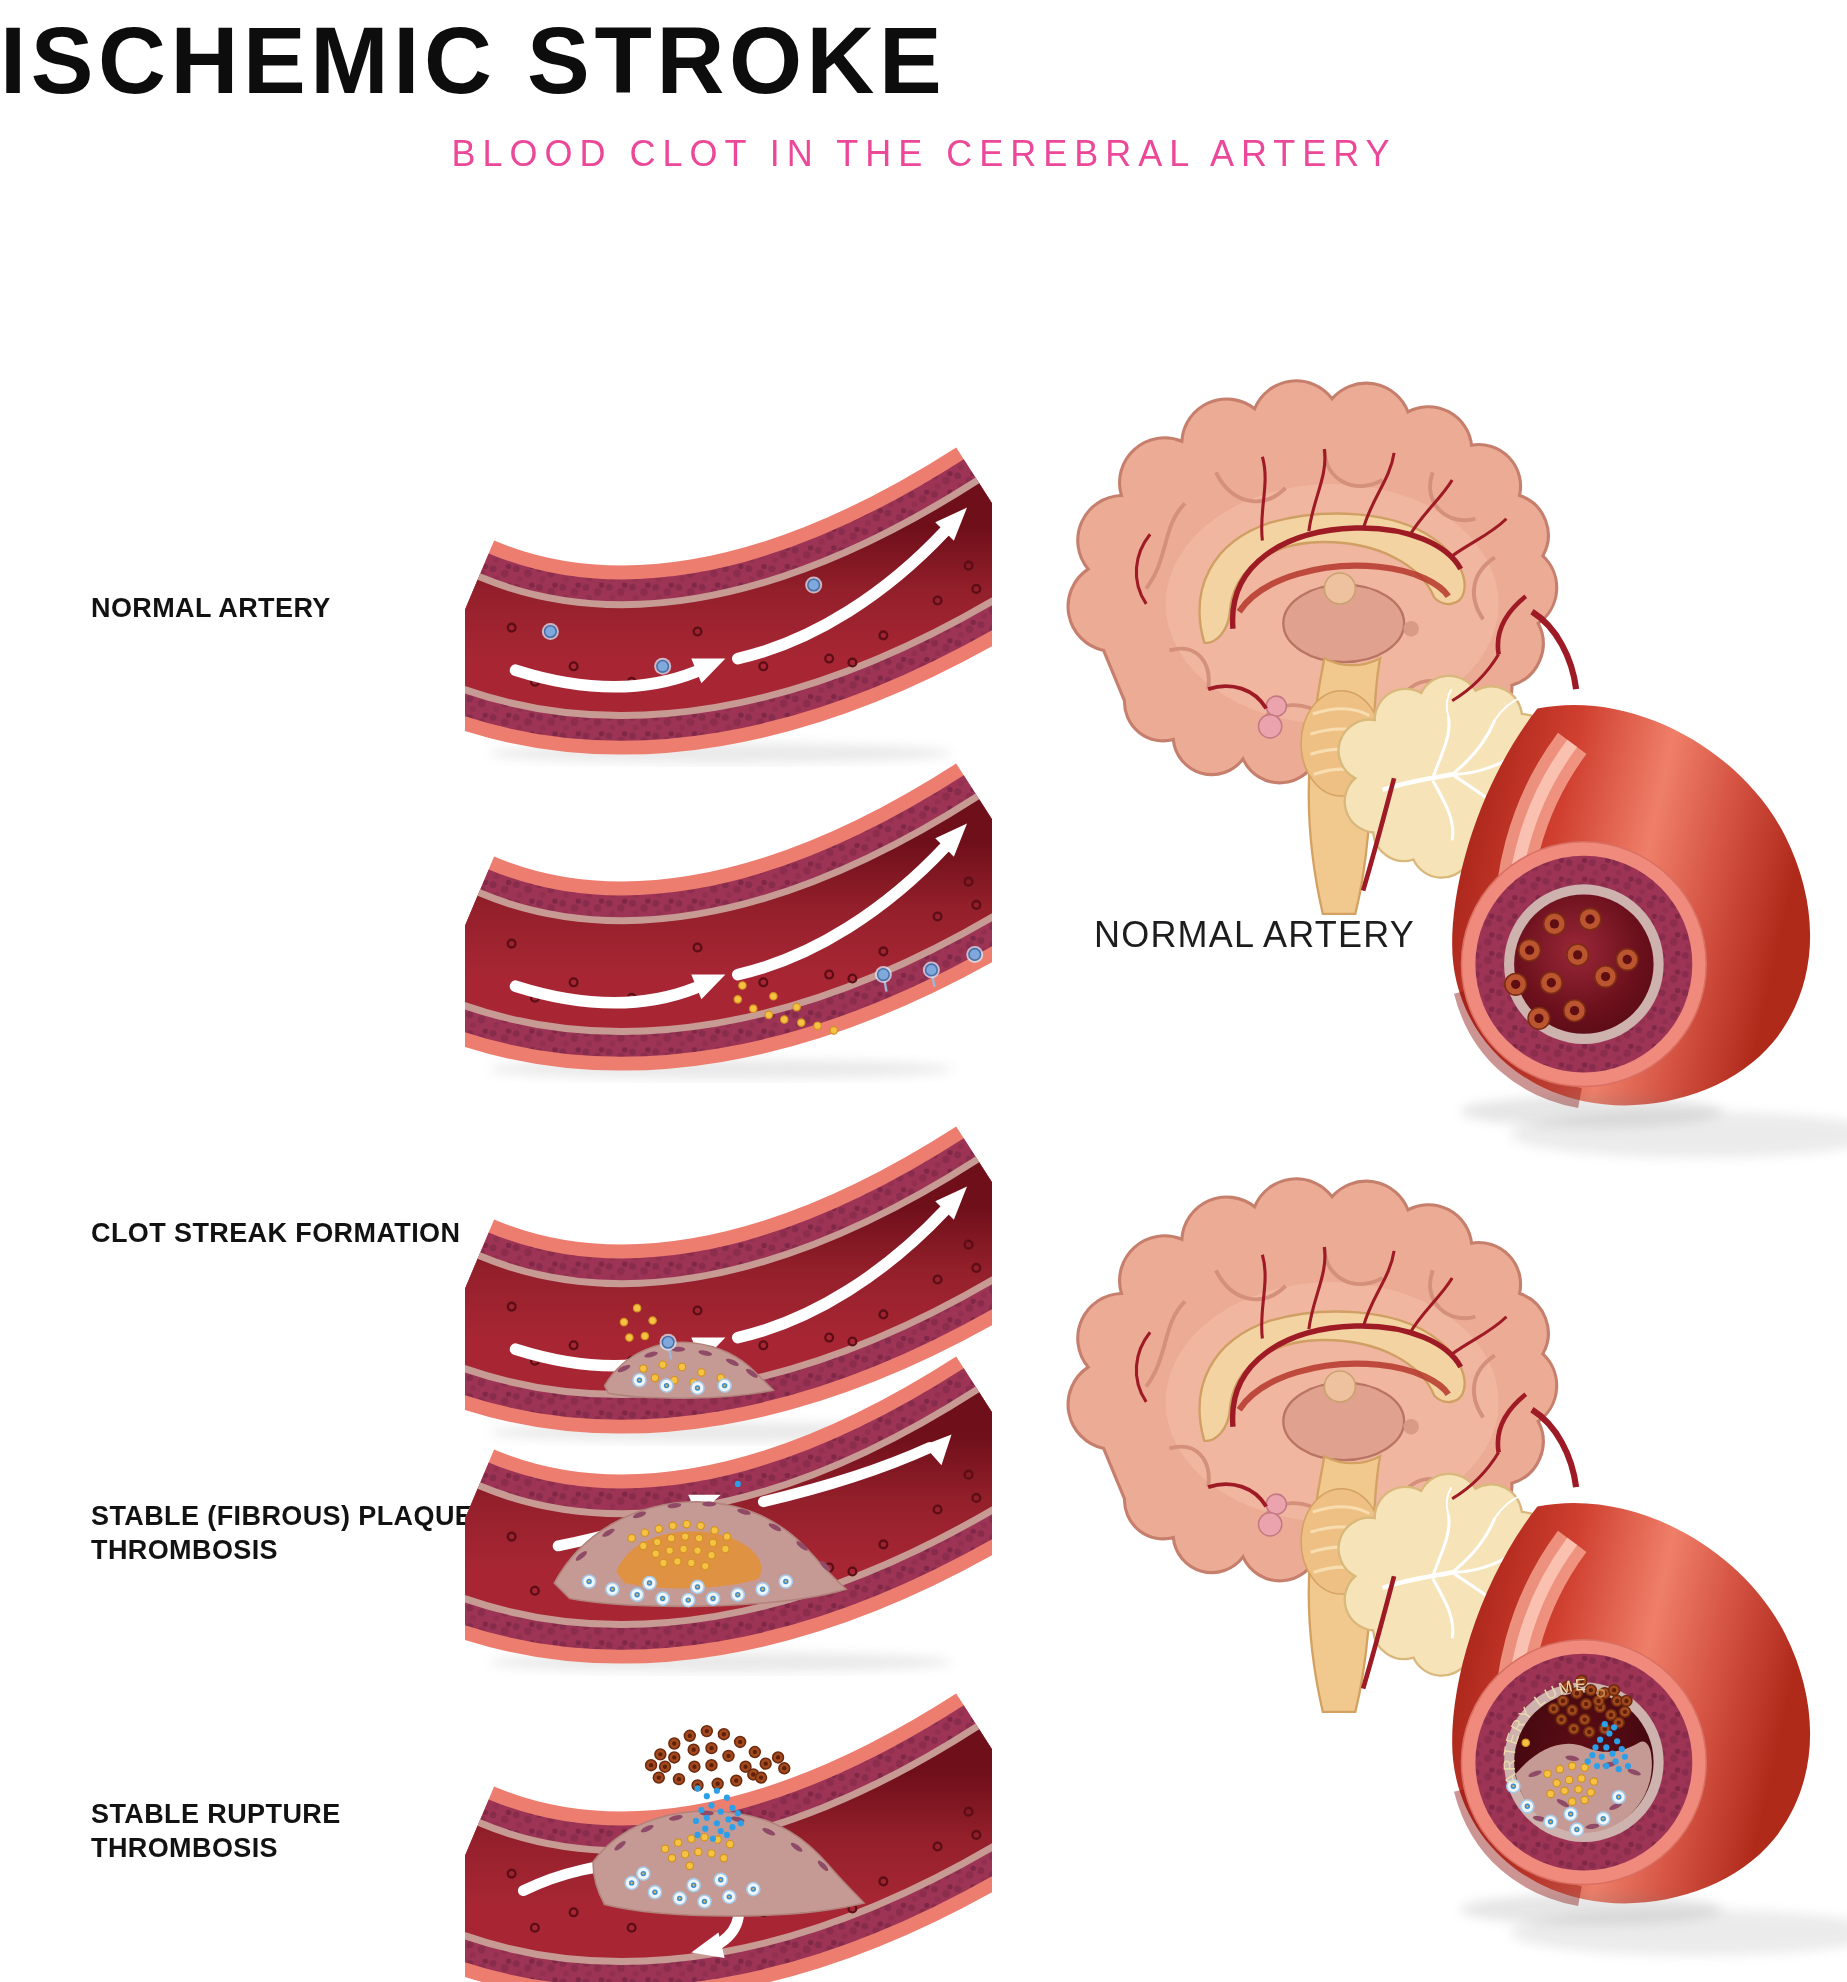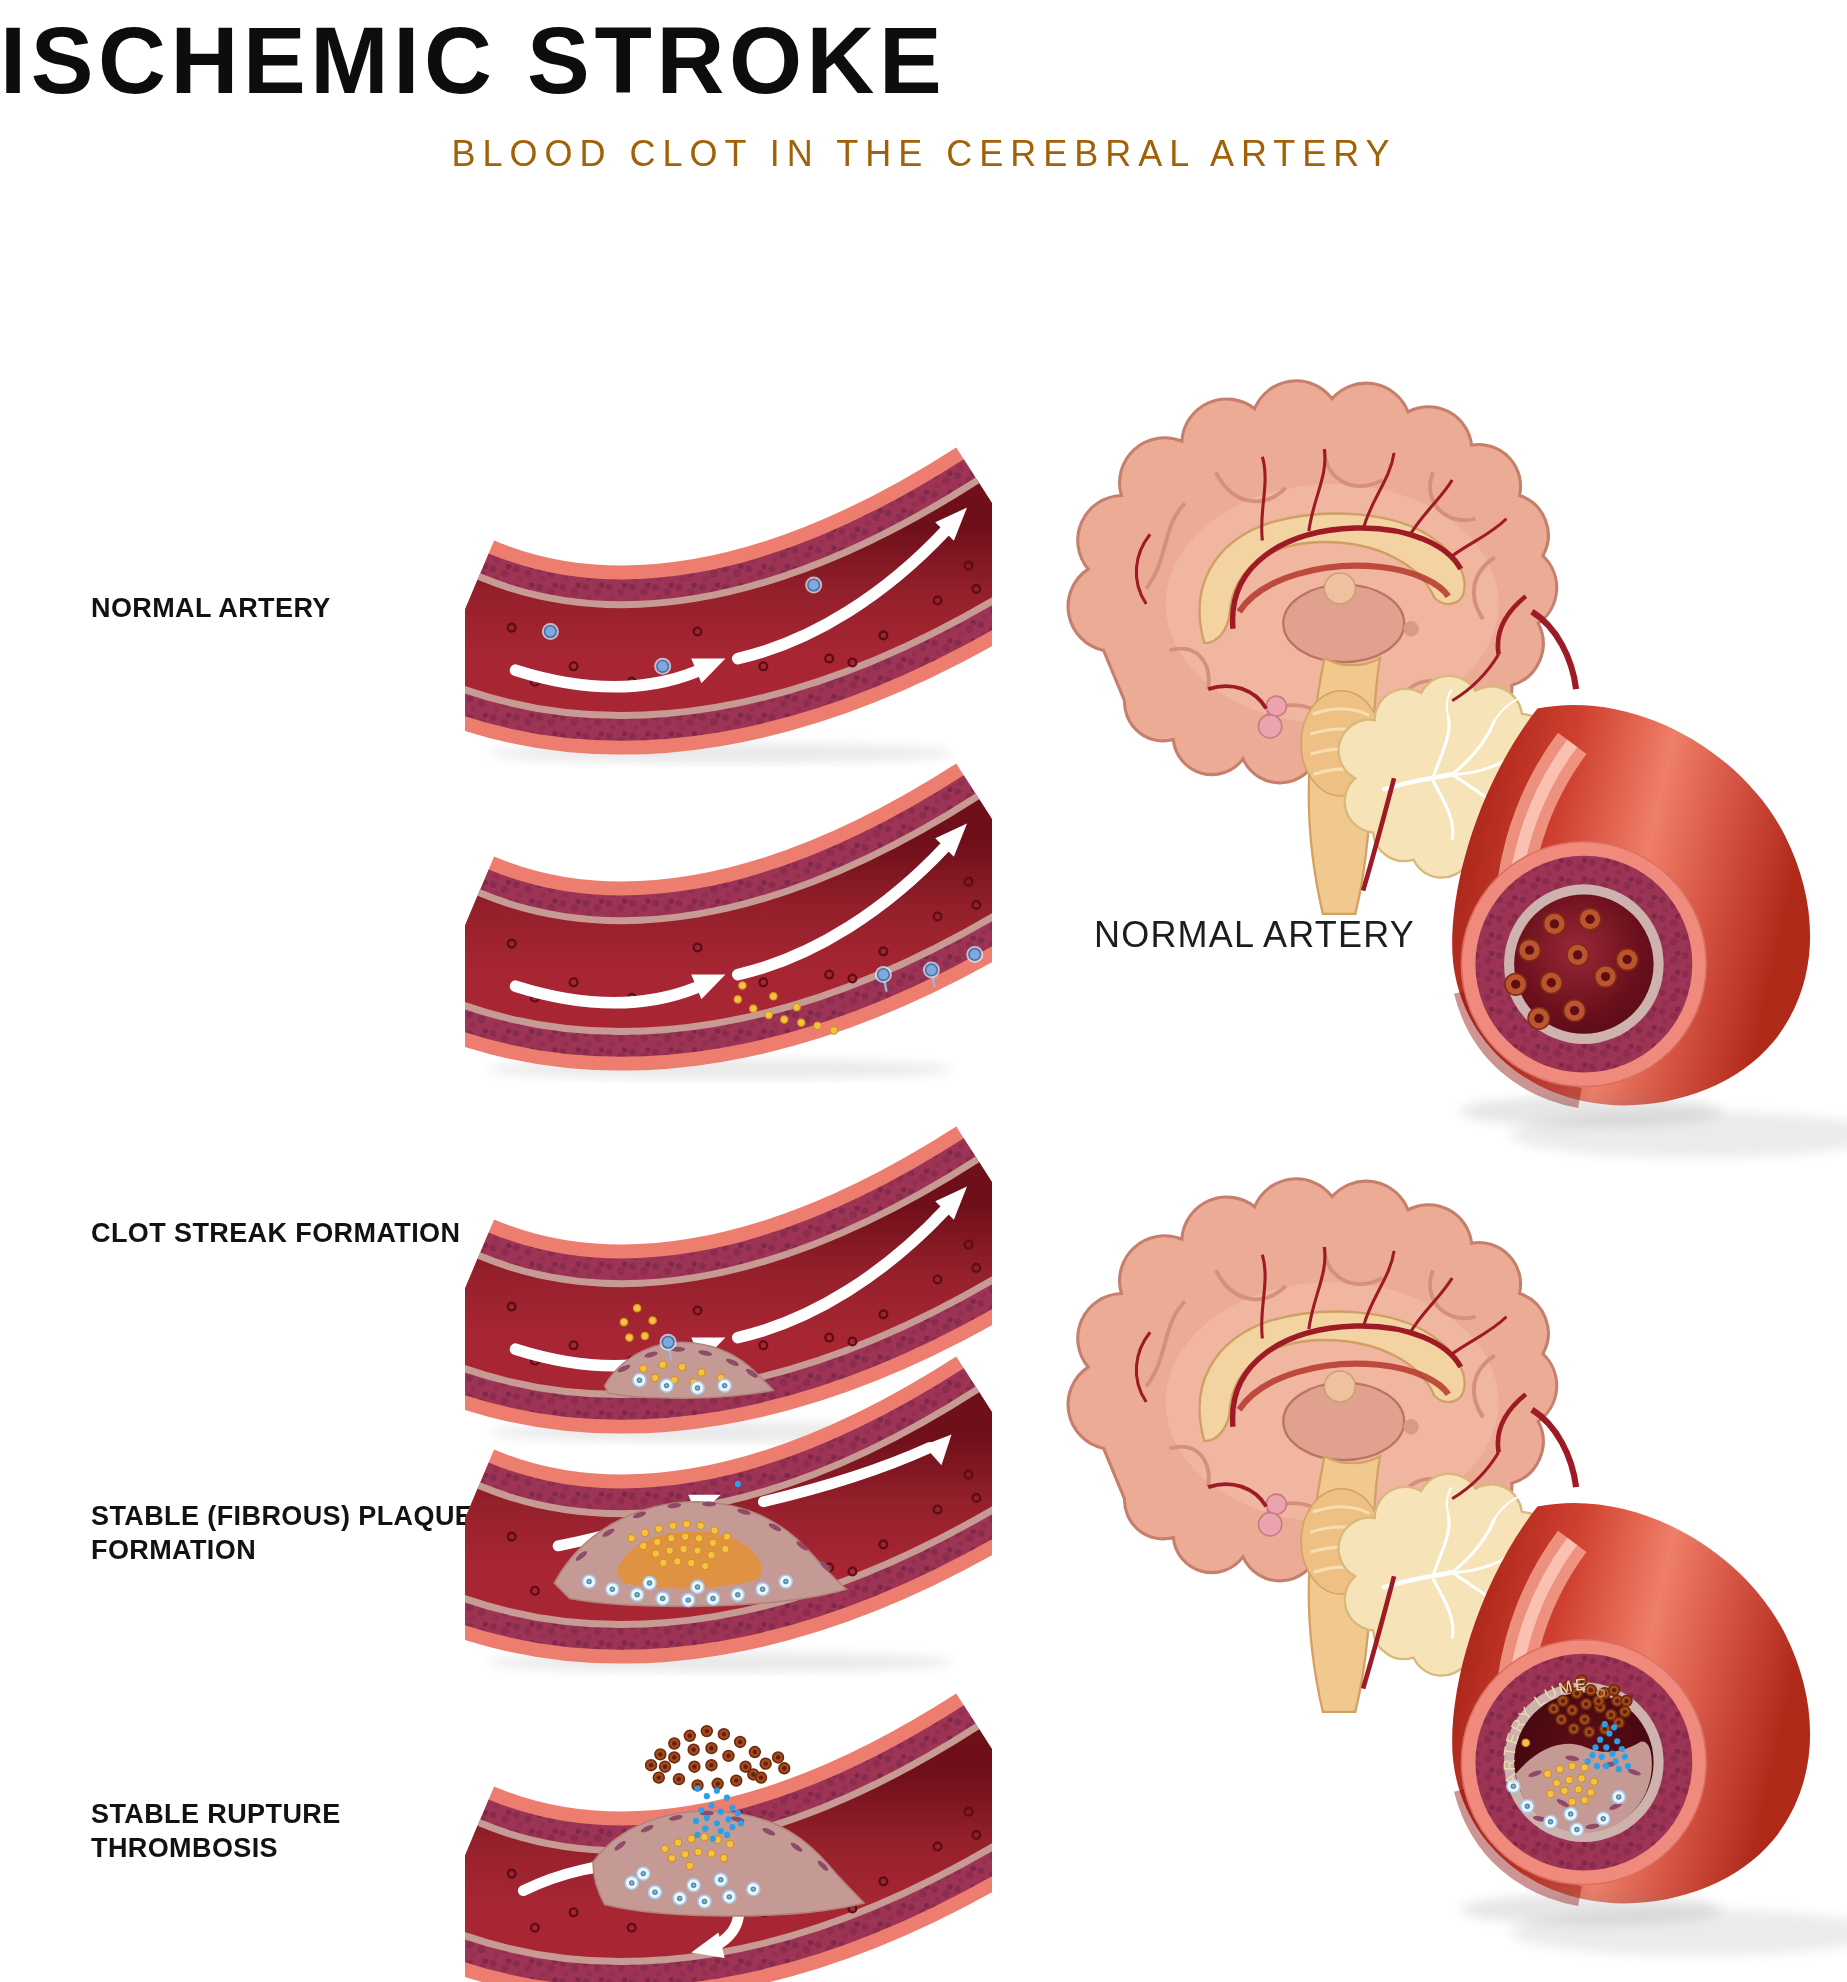--- a/index.html
+++ b/index.html
@@ -1,21 +1,21 @@
 <!DOCTYPE html>
 <html style="font-size:12.4px"><head>
 <meta charset="utf-8">
 <style>
   html,body{margin:0;padding:0;background:#fff;}
   .canvas{position:relative;width:1848px;height:1983px;background:#fff;overflow:hidden;
           font-family:"Liberation Sans",sans-serif;}
   .title{position:absolute;top:12.4px;left:0;right:0;text-align:left;
          font-size:94px;font-weight:800;letter-spacing:4.6px;color:#0d0d0d;line-height:1.05;}
   .subtitle{position:absolute;top:133px;left:0;right:0;text-align:center;
-            font-size:36px;font-weight:400;letter-spacing:7px;color:#a16207;}
+            font-size:36px;font-weight:400;letter-spacing:7px;color:#ec4899;}
   .stage-label{position:absolute;left:91px;width:387px;font-size:27px;font-weight:700;
                color:#121212;line-height:1.26;letter-spacing:0.4px;}
   .stage-label.l4{width:395px;}
   .stage-label.l5{width:263px;}
   .artery-fig{position:absolute;left:465px;width:527px;height:333px;}
   .brain-fig{position:absolute;left:1030px;width:818px;height:829px;}
   .side-label{position:absolute;text-align:center;font-size:36px;font-weight:400;
               color:#1d1d1f;letter-spacing:1.2px;line-height:1.3;}
   svg{display:block;}
   .hidden-defs{position:absolute;width:0;height:0;overflow:hidden;}
@@ -191,21 +191,21 @@
 </defs>
 </svg>
 
 <div class="canvas">
 
   <div class="title">ISCHEMIC STROKE</div>
   <div class="subtitle">BLOOD CLOT IN THE CEREBRAL ARTERY</div>
 
   <div class="stage-label l1" style="top:591px">NORMAL ARTERY</div>
   <div class="stage-label l3" style="top:1216px">CLOT STREAK FORMATION</div>
-  <div class="stage-label l4" style="top:1499px">STABLE (FIBROUS) PLAQUE FORMATION</div>
+  <div class="stage-label l4" style="top:1499px">STABLE (FIBROUS) PLAQUE THROMBOSIS</div>
   <div class="stage-label l5" style="top:1797px">STABLE RUPTURE THROMBOSIS</div>
 
   <svg class="artery-fig" style="top:434px" viewBox="0 0 680 430">
     <use href="#band"></use>
     <g fill="#fff">
       <path d="M 65,305 C 160,335 235,332 298,307" fill="none" stroke="#fff" stroke-width="15" stroke-linecap="round"></path>
       <polygon points="336,290 305,322 292,290"></polygon>
       <path d="M 352,290 C 450,268 545,205 620,125" fill="none" stroke="#fff" stroke-width="15" stroke-linecap="round"></path>
       <polygon points="648,95 631,138 607,114"></polygon>
     </g>

